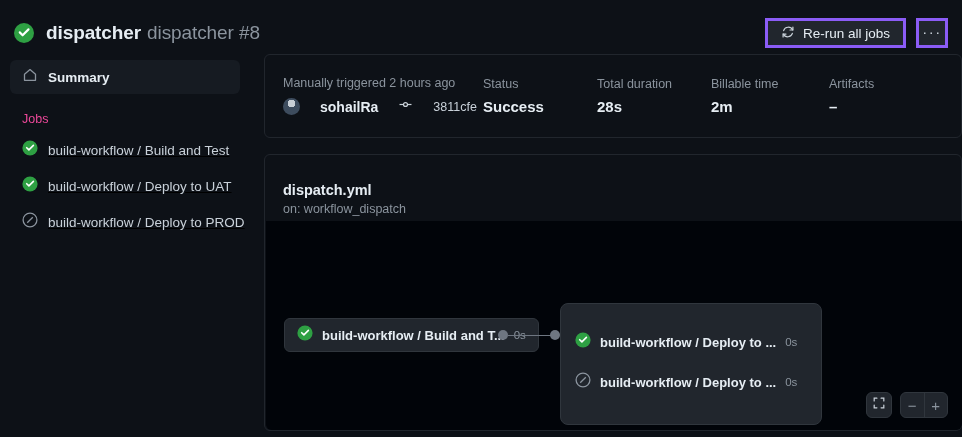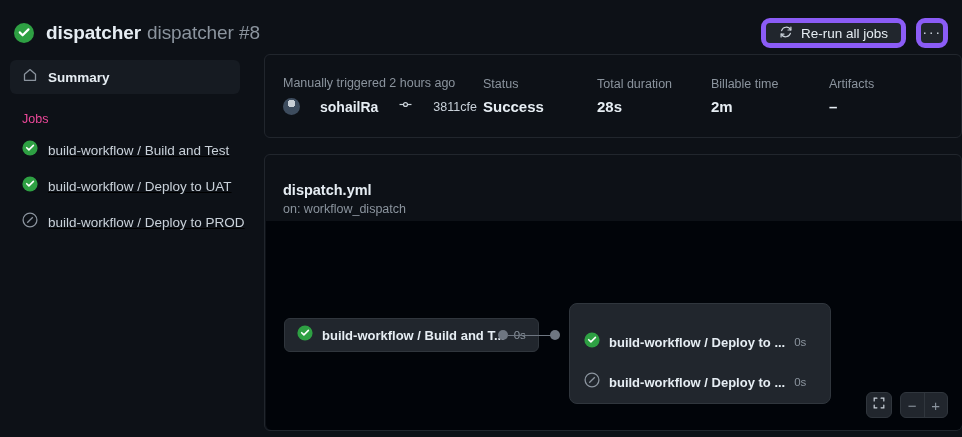--- a/index.html
+++ b/index.html
@@ -18,21 +18,21 @@
   }
   .hdr-status-icon { margin-left: 14px; display: flex; align-items: center; }
   .hdr-title { margin-left: 12px; font-size: 19px; letter-spacing: -0.1px; }
   .hdr-title .name { color: #e6edf3; font-weight: bold; }
   .hdr-title .sub  { color: #8b949e; font-weight: normal; margin-left: 6px; }
   .hdr-actions {
     margin-left: auto; margin-right: 14px;
     display: flex; align-items: center; gap: 10px;
   }
   .btn {
-    background: #21262d; border: 5px solid #8b5cf6; border-radius: 9px;
+    background: #21262d; border: 3px solid #8b5cf6; border-radius: 0;
     color: #e6edf3; font-size: 13.5px; font-family: inherit;
     height: 30px; display: flex; align-items: center; cursor: pointer;
   }
   .btn-rerun { padding: 0 13px; gap: 8px; }
   .btn-kebab { width: 32px; justify-content: center; letter-spacing: 1.5px;
                color: #c9d1d9; font-size: 15px; padding-bottom: 4px; }
 
   
   .sidebar { position: absolute; left: 0; top: 60px; width: 250px; }
   .side-item {
@@ -91,21 +91,21 @@
 
   .node {
     position: absolute; display: flex; align-items: center; gap: 9px;
     background: #21262d; border: 1px solid #30363d; border-radius: 6px;
     height: 34px; padding: 0 12px; cursor: pointer;
   }
   .node .nlabel { font-size: 13px; color: #e6edf3; font-weight: bold; white-space: nowrap; }
   .node .ndur { font-size: 11.5px; color: #8b949e; }
 
   .group-box {
-    position: absolute; left: 303px; top: 82px; width: 262px; height: 101px;
+    position: absolute; left: 294px; top: 82px; width: 262px; height: 122px;
     background: #21262d; border: 1px solid #30363d; border-radius: 8px;
   }
   .group-row {
     position: absolute; display: flex; align-items: center; gap: 9px;
     height: 30px; padding: 0 14px; cursor: pointer;
   }
   .group-row .nlabel { font-size: 13px; color: #e6edf3; font-weight: bold; white-space: nowrap; }
   .group-row .ndur { font-size: 11.5px; color: #8b949e; }
 
   .conn-dot {

